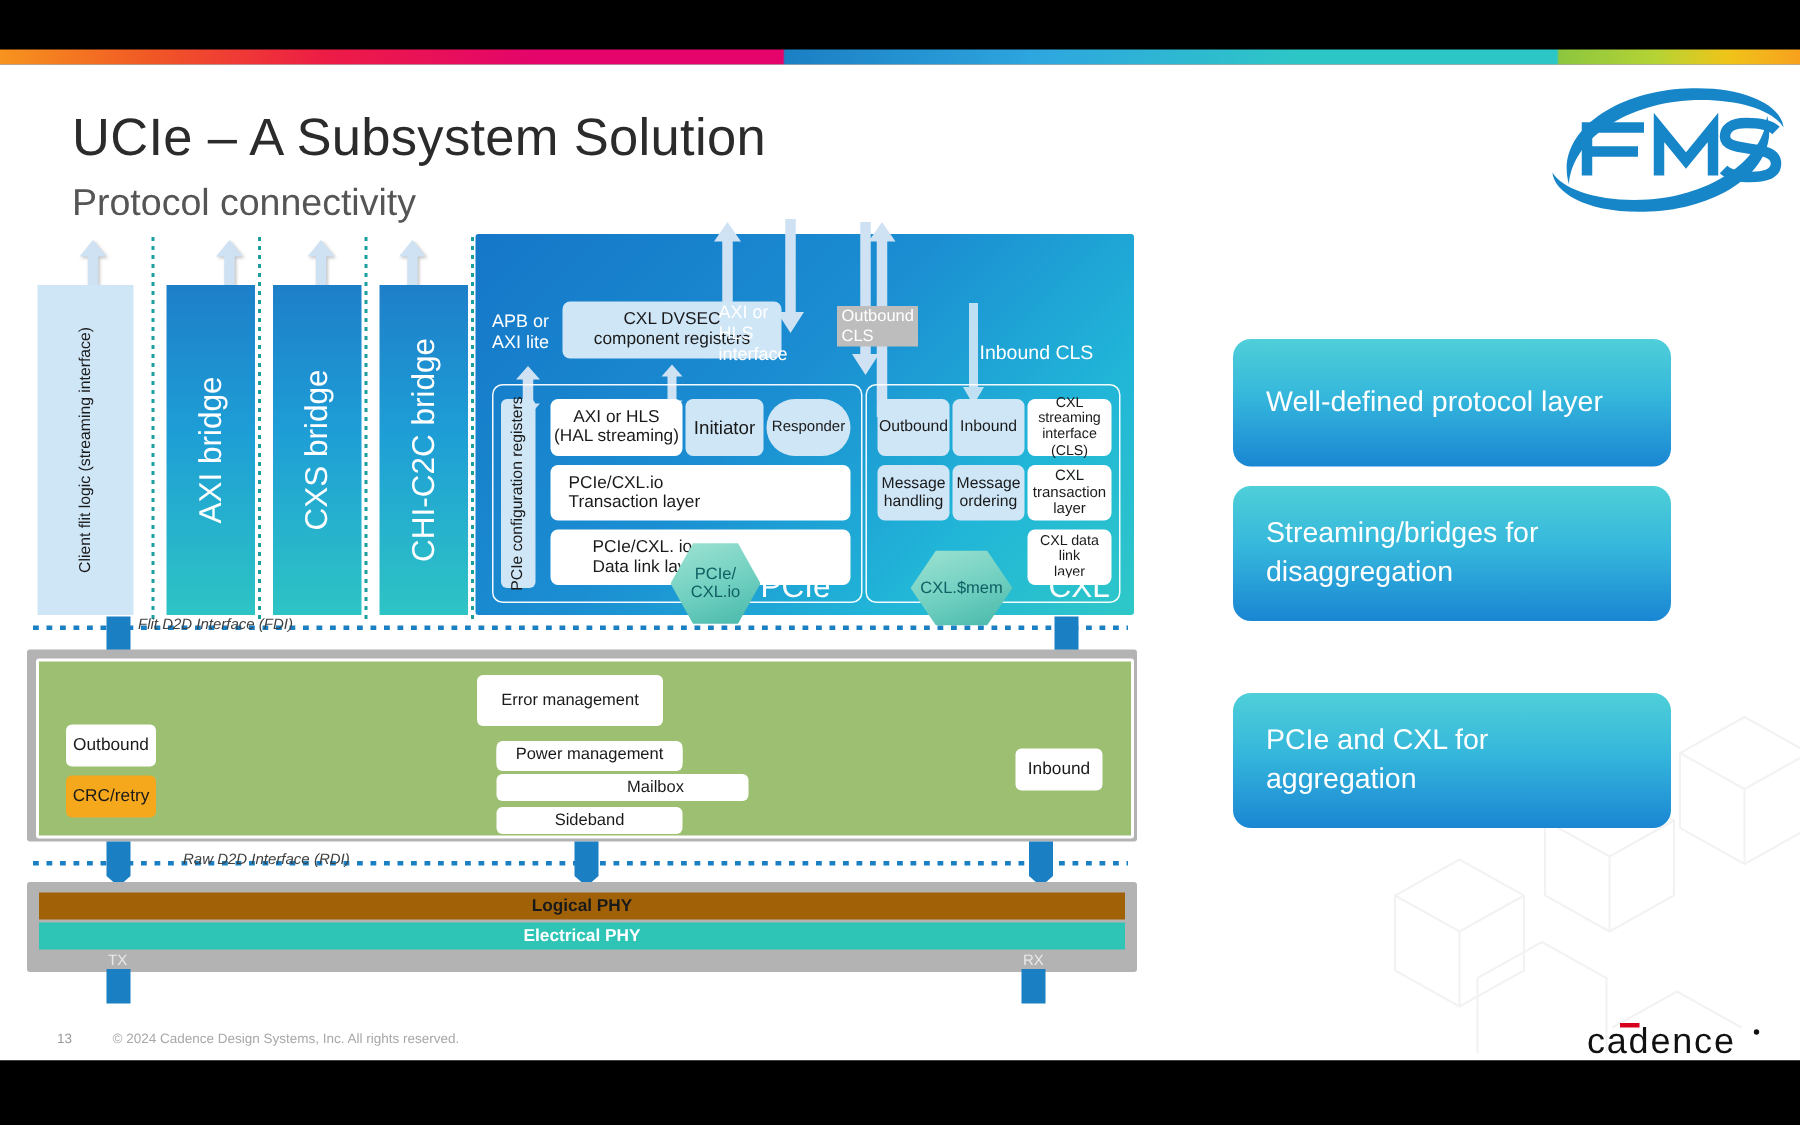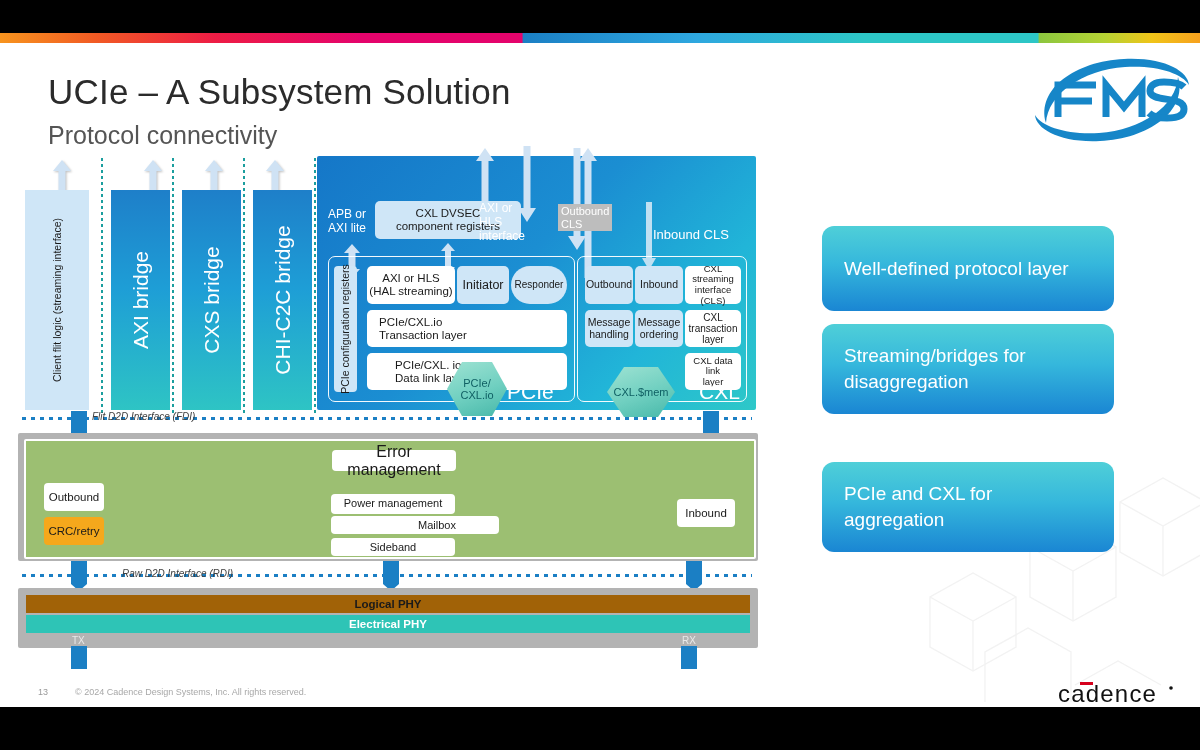--- a/index.html
+++ b/index.html
@@ -257,21 +257,21 @@
       <div class="pin" style="left:703px;top:368px;height:25px;"></div>
       <div class="dotrow" style="left:22px;top:374px;width:730px;"></div>
       <div class="ifname" style="left:92px;top:368px;font-size:10px;">Flit D2D Interface (FDI)</div>
 
       <div class="grayframe" style="left:18px;top:390px;width:740px;height:128px;"></div>
       <div class="green" style="left:24px;top:396px;width:728px;height:116px;">
         <div class="gbox" style="left:18px;top:42px;width:60px;height:28px;font-size:11.5px;">Outbound</div>
         <div class="obox" style="left:18px;top:76px;width:60px;height:28px;font-size:11.5px;">CRC/retry</div>
         <div class="gbox" style="left:651px;top:58px;width:58px;height:28px;font-size:11.5px;">Inbound</div>
 
-        <div class="gbox" style="left:306px;top:9px;width:124px;height:21px;font-size:16px;">Error management</div>
+        <div class="gbox" style="left:292px;top:9px;width:124px;height:34px;font-size:11px;">Error management</div>
         <div class="gbox" style="left:305px;top:31px;width:124px;height:18px;font-size:11px;margin-top:24px;">DVSEC registers</div>
         <div class="gbox" style="left:305px;top:53px;width:124px;height:18px;font-size:11px;">Power management</div>
         <div class="gbox" style="left:305px;top:75px;width:124px;height:18px;font-size:11px;padding-left:44px;">Mailbox</div>
         <div class="gbox" style="left:305px;top:97px;width:124px;height:18px;font-size:11px;">Sideband</div>
       </div>
 
       <div class="pin" style="left:71px;top:518px;height:23px;"></div>
       <div class="pin" style="left:383px;top:518px;height:23px;"></div>
       <div class="pin" style="left:686px;top:518px;height:23px;"></div>
       <div class="dotrow" style="left:22px;top:531px;width:730px;"></div>

